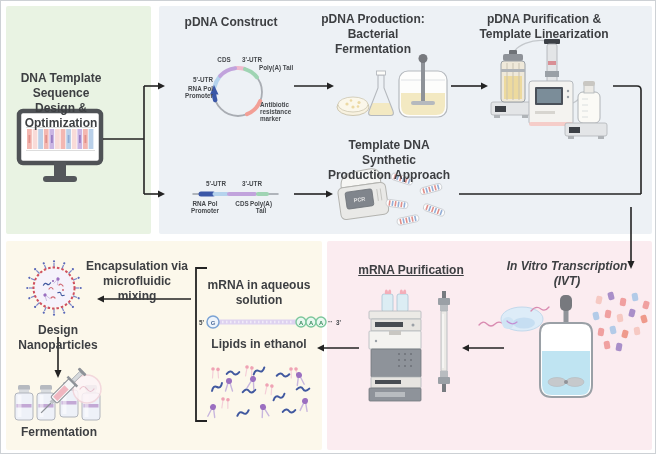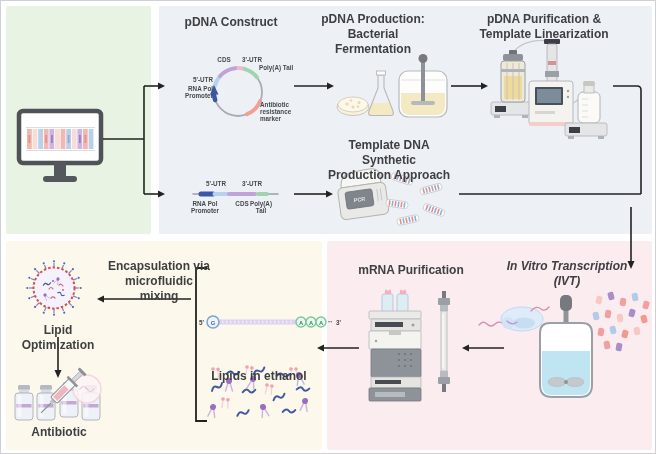--- a/index.html
+++ b/index.html
@@ -389,35 +389,39 @@
         <rect x="0" y="-2" width="4" height="4" fill="#c0c4c8"></rect>
         <rect x="4" y="-4.5" width="26" height="9" rx="1.5" fill="#f7f7f7" stroke="#8e9298" stroke-width="1"></rect>
         <rect x="6" y="-3" width="16" height="6" fill="#f0b6c0"></rect>
         <rect x="29" y="-7" width="2.5" height="14" fill="#8e9298"></rect>
         <rect x="31.5" y="-2" width="11" height="4" fill="#d7dadd" stroke="#9aa0a6" stroke-width="0.7"></rect>
         <rect x="42.5" y="-5" width="3" height="10" rx="1" fill="#8e9298"></rect>
       </g>
     </g>
   </svg>
 
+  <div class="t" style="left:8px;top:70px;width:104px;">DNA Template Sequence
+Design &amp; Optimization</div>
   <div class="t" style="left:180px;top:14px;width:100px;">pDNA Construct</div>
   <div class="t" style="left:310px;top:11px;width:124px;">pDNA Production:
 Bacterial Fermentation</div>
   <div class="t" style="left:478px;top:11px;width:130px;">pDNA Purification &amp;
 Template Linearization</div>
   <div class="t" style="left:322px;top:137px;width:132px;">Template DNA Synthetic
 Production Approach</div>
   <div class="t" style="left:500px;top:258px;width:132px;font-style:italic;">In Vitro Transcription
 (IVT)</div>
-  <div class="t" style="left:348px;top:262px;width:124px;">mRNA Purification</div>
-  <div class="t" style="left:206px;top:368px;width:104px;">Lipids in ethanol</div>
-  <div class="t" style="left:106px;top:258px;width:104px;">Encapsulation via
+  <div class="t" style="left:348px;top:262px;width:124px;text-decoration:underline;">mRNA Purification</div>
+  <div class="t" style="left:206px;top:277px;width:104px;">mRNA in aqueous
+solution</div>
+  <div class="t" style="left:206px;top:336px;width:104px;">Lipids in ethanol</div>
+  <div class="t" style="left:84px;top:258px;width:104px;">Encapsulation via
 microfluidic mixing</div>
-  <div class="t" style="left:10px;top:322px;width:94px;">Lipid Optimization</div>
-  <div class="t" style="left:16px;top:424px;width:84px;">Antibiotic</div>
+  <div class="t" style="left:10px;top:322px;width:94px;">Design Nanoparticles</div>
+  <div class="t" style="left:16px;top:424px;width:84px;">Fermentation</div>
 
   <div class="sm" style="left:209px;top:55px;width:28px;">CDS</div>
   <div class="sm" style="left:237px;top:55px;width:28px;">3'-UTR</div>
   <div class="sm left" style="left:258px;top:63px;width:44px;">Poly(A) Tail</div>
   <div class="sm right" style="left:180px;top:75px;width:32px;">5'-UTR</div>
   <div class="sm right" style="left:168px;top:84px;width:44px;">RNA Pol
 Promoter</div>
   <div class="sm left" style="left:259px;top:100px;width:46px;">Antibiotic
 resistance
 marker</div>

